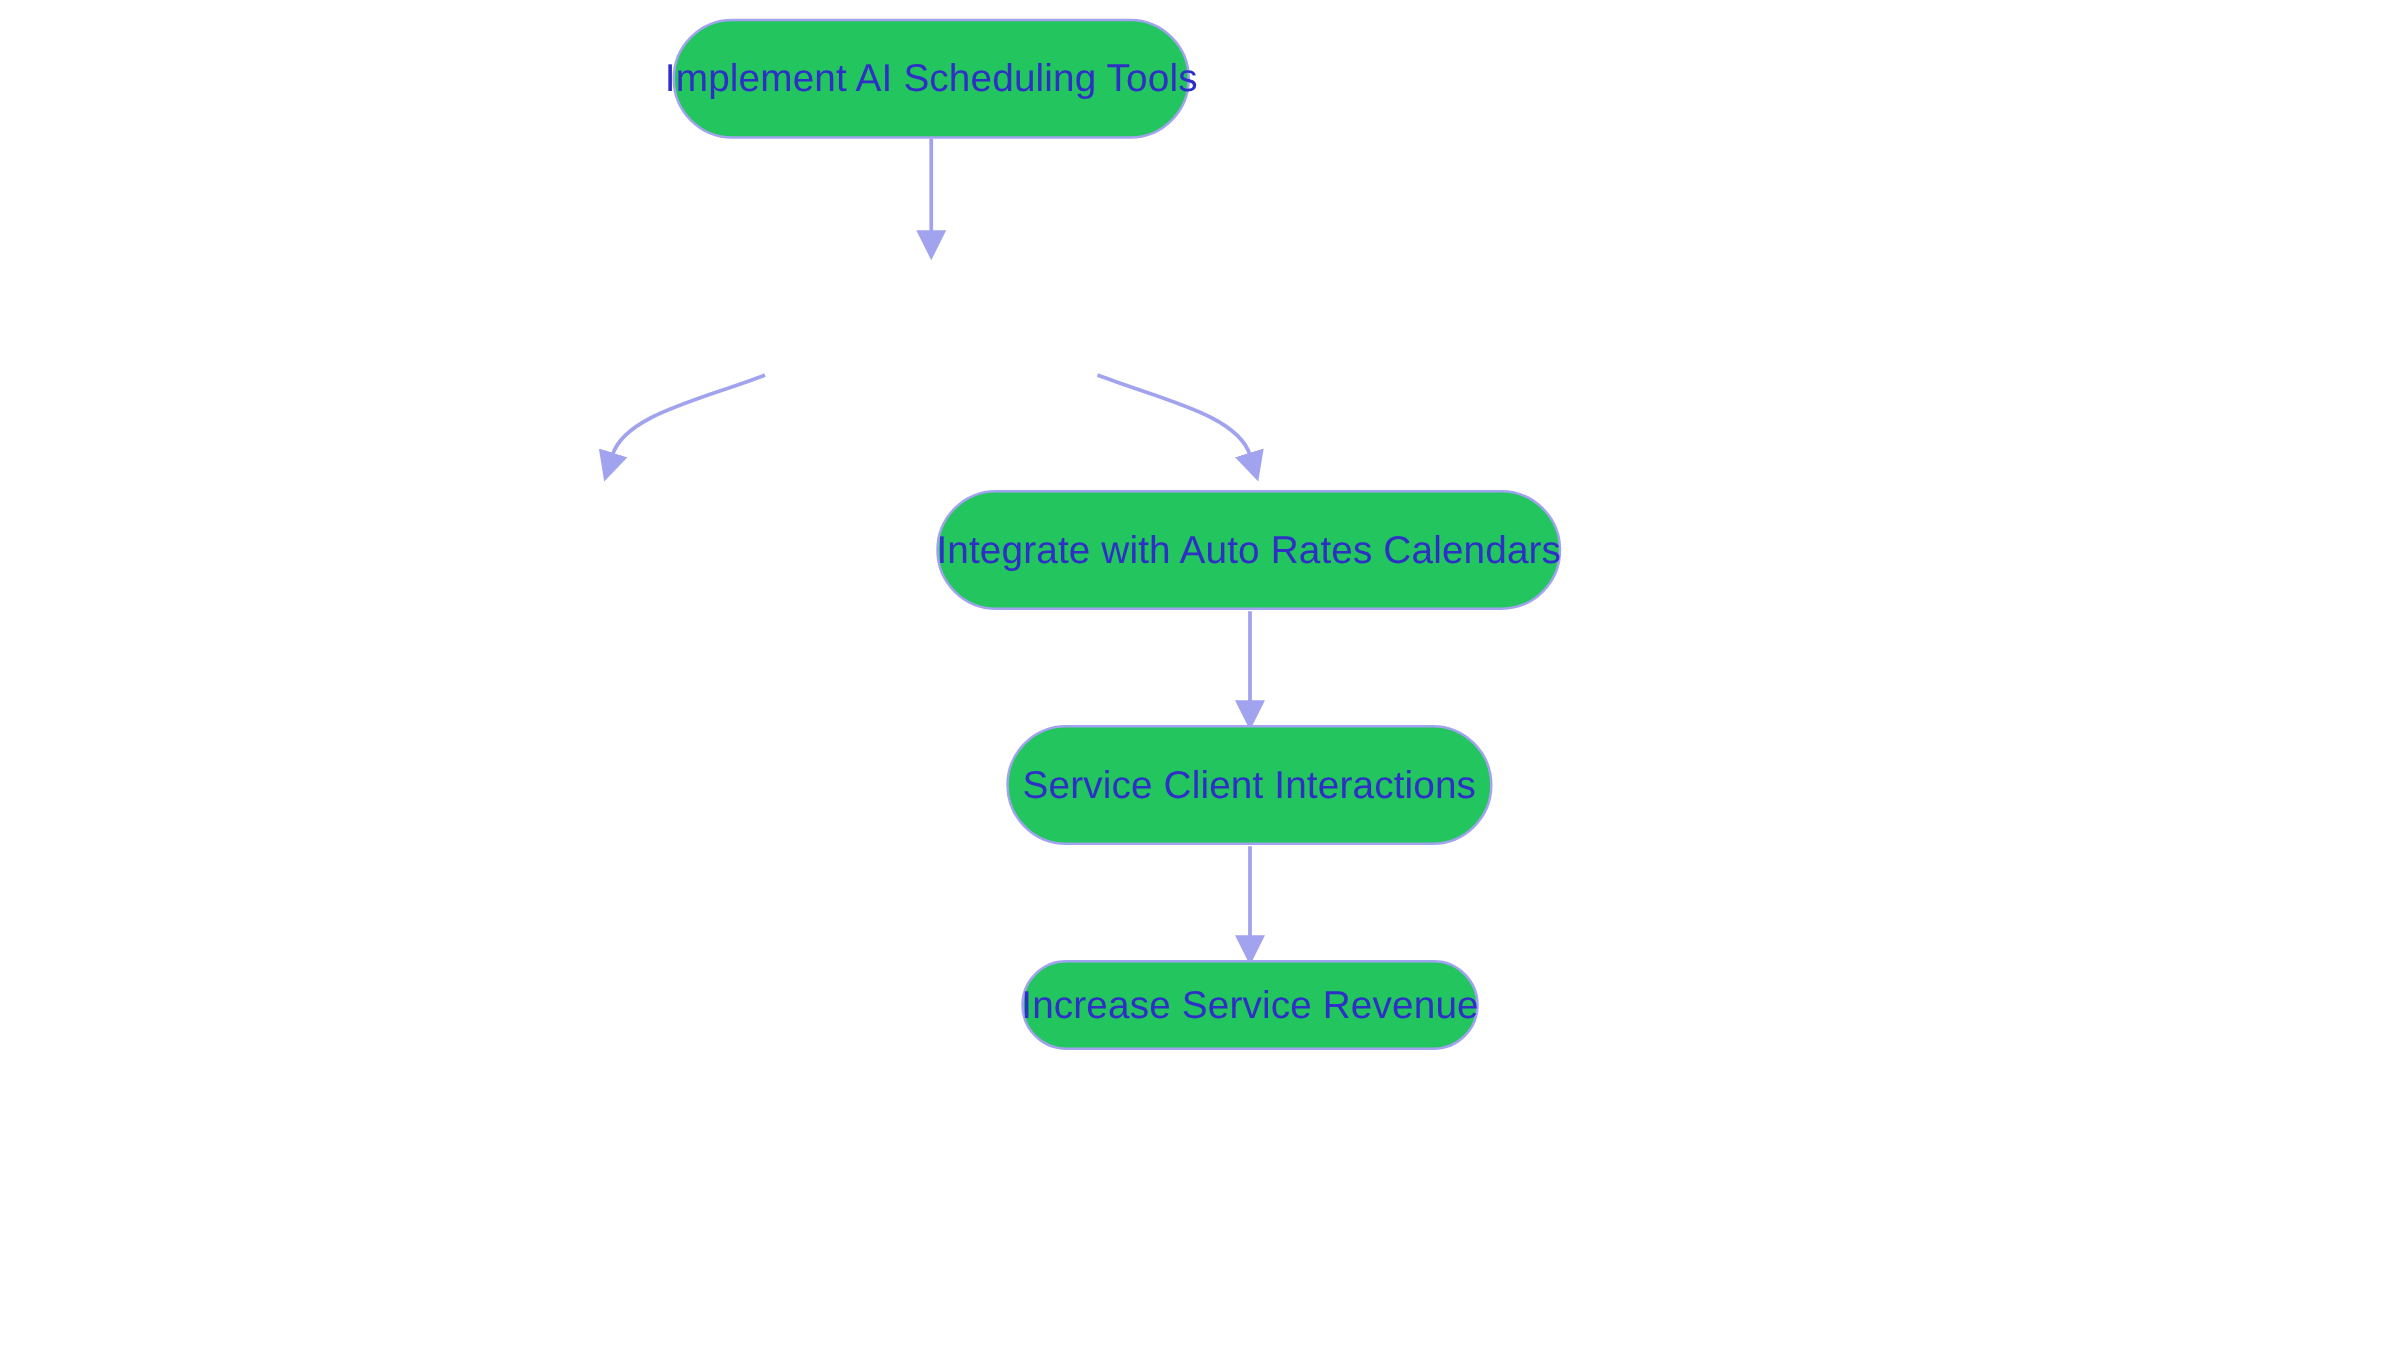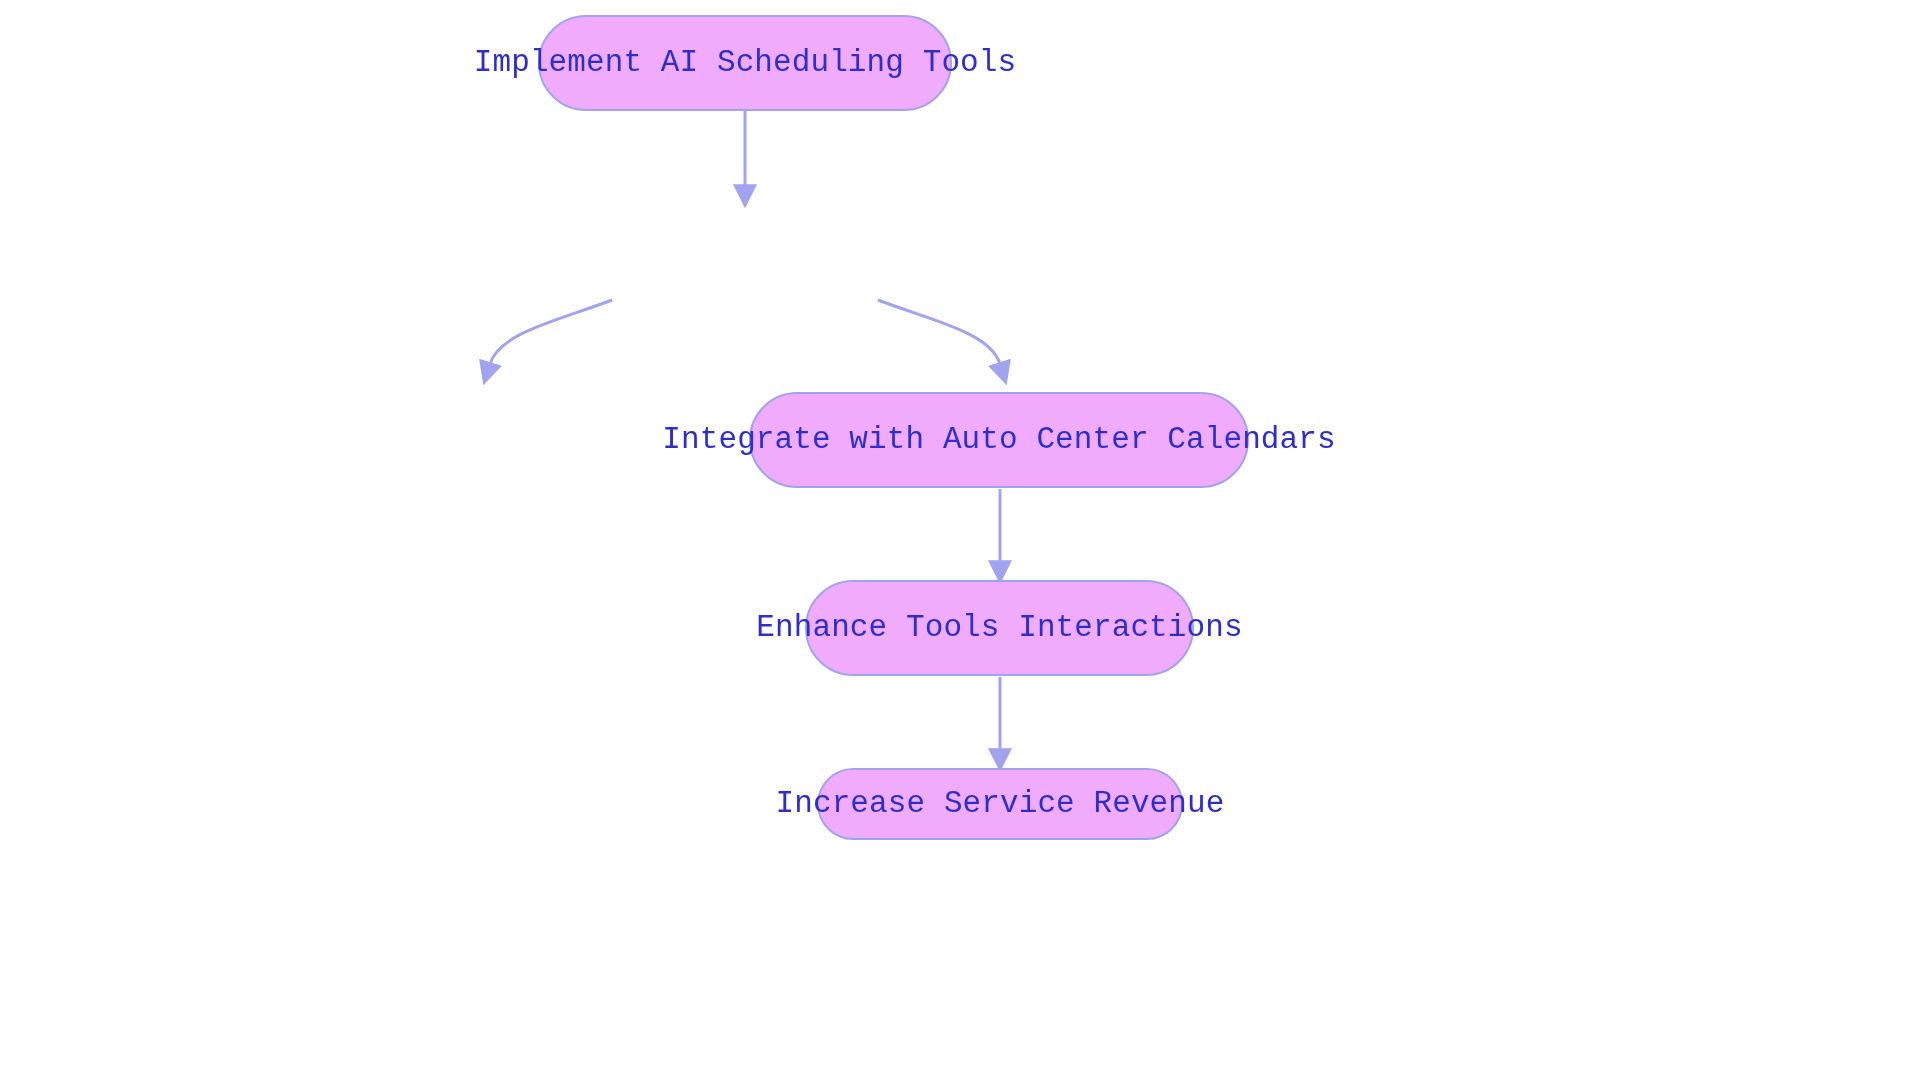--- a/index.html
+++ b/index.html
@@ -25,30 +25,30 @@
     width: 1920px;
     height: 1083px;
     pointer-events: none;
   }
   .node {
     position: absolute;
     box-sizing: border-box;
     display: flex;
     align-items: center;
     justify-content: center;
-    background: #f0abfc;
+    background: #22c55e;
     border: 2px solid #a2a3ef;
     border-radius: 999px;
     color: #2f2fc8;
     font-size: 31px;
     line-height: 1.15;
     letter-spacing: 0.1px;
     white-space: nowrap;
     text-align: center;
-    font-family: Liberation Mono, monospace;
+    font-family: Liberation Sans, sans-serif;
   }
   .node-label {
     display: block;
     padding: 0 18px;
   }
 </style>
 </head>
 <body>
 
 <div id="canvas">
@@ -71,24 +71,24 @@
     <path d="M 1000,677 L 1000,750" fill="none" stroke="#a2a3ef" stroke-width="3" marker-end="url(#arrowhead)"></path>
   </svg>
 
   <div class="node" style="left:538px; top:15px; width:414px; height:96px;">
     <span class="node-label">Implement AI Scheduling Tools</span>
   </div>
 
 
 
   <div class="node" style="left:749px; top:392px; width:500px; height:96px;">
-    <span class="node-label">Integrate with Auto Center Calendars</span>
+    <span class="node-label">Integrate with Auto Rates Calendars</span>
   </div>
 
   <div class="node" style="left:805px; top:580px; width:389px; height:96px;">
-    <span class="node-label">Enhance Tools Interactions</span>
+    <span class="node-label">Service Client Interactions</span>
   </div>
 
   <div class="node" style="left:817px; top:768px; width:366px; height:72px;">
     <span class="node-label">Increase Service Revenue</span>
   </div>
 
 </div>
 
 </body></html>

